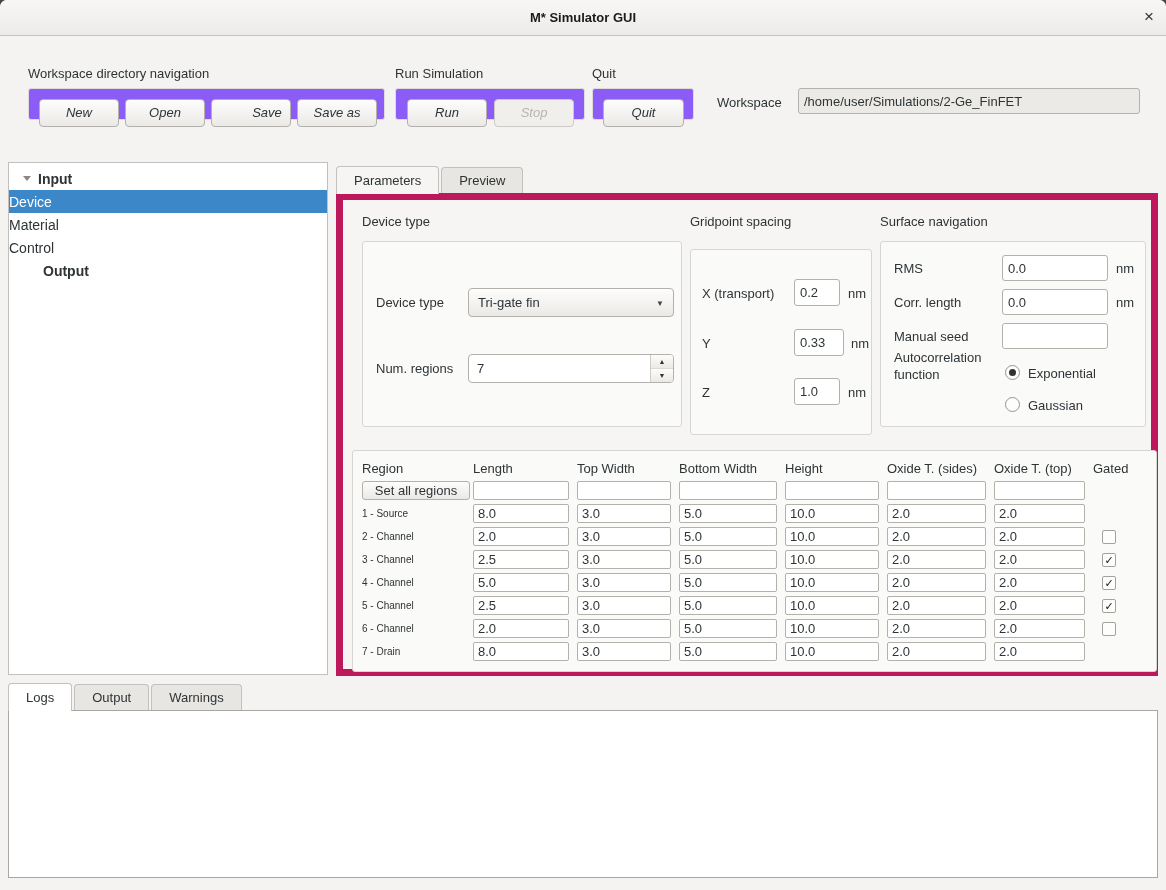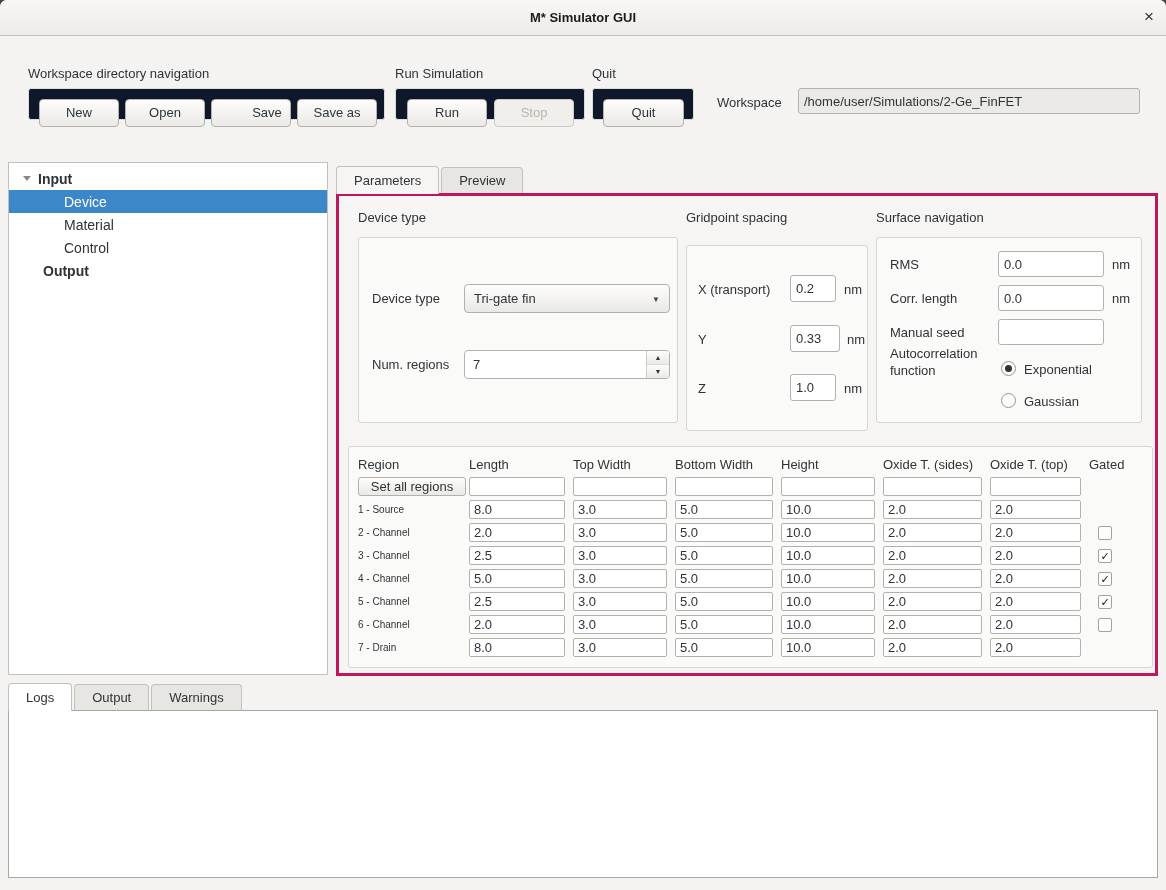--- a/index.html
+++ b/index.html
@@ -7,50 +7,50 @@
           border-radius:7px 7px 0 0;overflow:hidden;font-size:13px;}
   
   .titlebar{position:absolute;left:0;top:0;width:100%;height:36px;
             background:linear-gradient(to bottom,#f8f7f6,#edebe9);
             border-bottom:1px solid #c6c4c0;box-sizing:border-box;}
   .titlebar .title{position:absolute;left:0;right:0;top:0;text-align:center;line-height:35px;
                    font-weight:bold;font-size:13px;color:#1a1a1a;}
   .titlebar .close{position:absolute;right:12px;top:0;line-height:34px;font-size:17px;color:#333;cursor:default;}
   
   .sec-label{position:absolute;top:66px;font-size:13px;color:#2e3436;}
-  .frame{position:absolute;top:88px;height:32px;background:#0f172a;border:1px solid #dedcd8;
-         border-radius:3px;box-sizing:border-box;}
+  .frame{position:absolute;top:88px;height:32px;background:#8b5cf6;border:1px solid #dedcd8;
+         border-radius:3px;box-sizing:border-box;font-style:italic;}
   .btn{position:absolute;top:10px;height:28px;line-height:26px;text-align:center;
        background:linear-gradient(to bottom,#fdfdfc,#ebe9e6);
        border:1px solid #b4b1ac;border-radius:4px;font-size:13px;color:#2e3436;box-sizing:border-box;}
   .btn.disabled{background:#f1efec;color:#b7b5b1;border-color:#cdcac5;}
   .ws-label{position:absolute;left:717px;top:95px;font-size:13px;}
   .entry{background:#fff;border:1px solid #b4b1ac;border-radius:3px;font-size:13px;color:#2e3436;
          padding:0 5px;box-sizing:border-box;font-family:inherit;outline:none;}
   .ws-entry{position:absolute;left:798px;top:88px;width:342px;height:26px;background:#eceae7;}
   
   .tree{position:absolute;left:8px;top:162px;width:320px;height:513px;background:#fff;
         border:1px solid #c2c0bc;box-sizing:border-box;padding-top:4px;}
   .tree-row{height:23px;display:flex;align-items:center;font-size:14px;}
   .tree-row.bold{font-weight:bold;}
   .tree-row.sel{background:#3c87c8;color:#fff;}
   .expander{width:0;height:0;border-left:4px solid transparent;border-right:4px solid transparent;
             border-top:5px solid #8a8782;margin-left:14px;margin-right:7px;display:inline-block;}
-  .indent1{padding-left:55px;}
+  .indent1{}
   .indent0{padding-left:34px;}
   
   .tabs{position:absolute;display:flex;align-items:flex-end;height:28px;}
   .tab{border:1px solid #c3c1bd;border-bottom:none;border-radius:4px 4px 0 0;padding:0 17px;
        height:26px;line-height:26px;background:#e8e6e3;margin-right:2px;box-sizing:border-box;
        position:relative;z-index:1;margin-bottom:1px;font-size:13px;}
   .tab.active{height:28px;line-height:27px;margin-bottom:0;z-index:3;}
   .tabs.main-tabs{left:336px;top:166px;}
   .tabs.main-tabs .tab.active{background:#f6f5f3;}
   .main-panel{position:absolute;left:336px;top:193px;width:822px;height:483px;background:#f6f5f3;
-              border:3px solid #be185d;box-sizing:border-box;z-index:2;}
+              border:7px solid #be185d;box-sizing:border-box;z-index:2;}
   .tabs.bottom-tabs{left:8px;top:683px;}
   .tabs.bottom-tabs .tab.active{background:#ffffff;}
   .bottom-panel{position:absolute;left:8px;top:710px;width:1150px;height:168px;background:#fff;
                 border:1px solid #a9a7a3;box-sizing:border-box;z-index:2;}
   
   .group-title{position:absolute;font-size:13px;}
   .groupbox{position:absolute;background:#fafaf9;border:1px solid #d8d6d2;border-radius:3px;box-sizing:border-box;}
   .g-label{position:absolute;font-size:13px;}
   .combo{position:absolute;background:linear-gradient(to bottom,#fdfdfc,#ebe9e6);
          border:1px solid #b4b1ac;border-radius:4px;box-sizing:border-box;line-height:27px;

